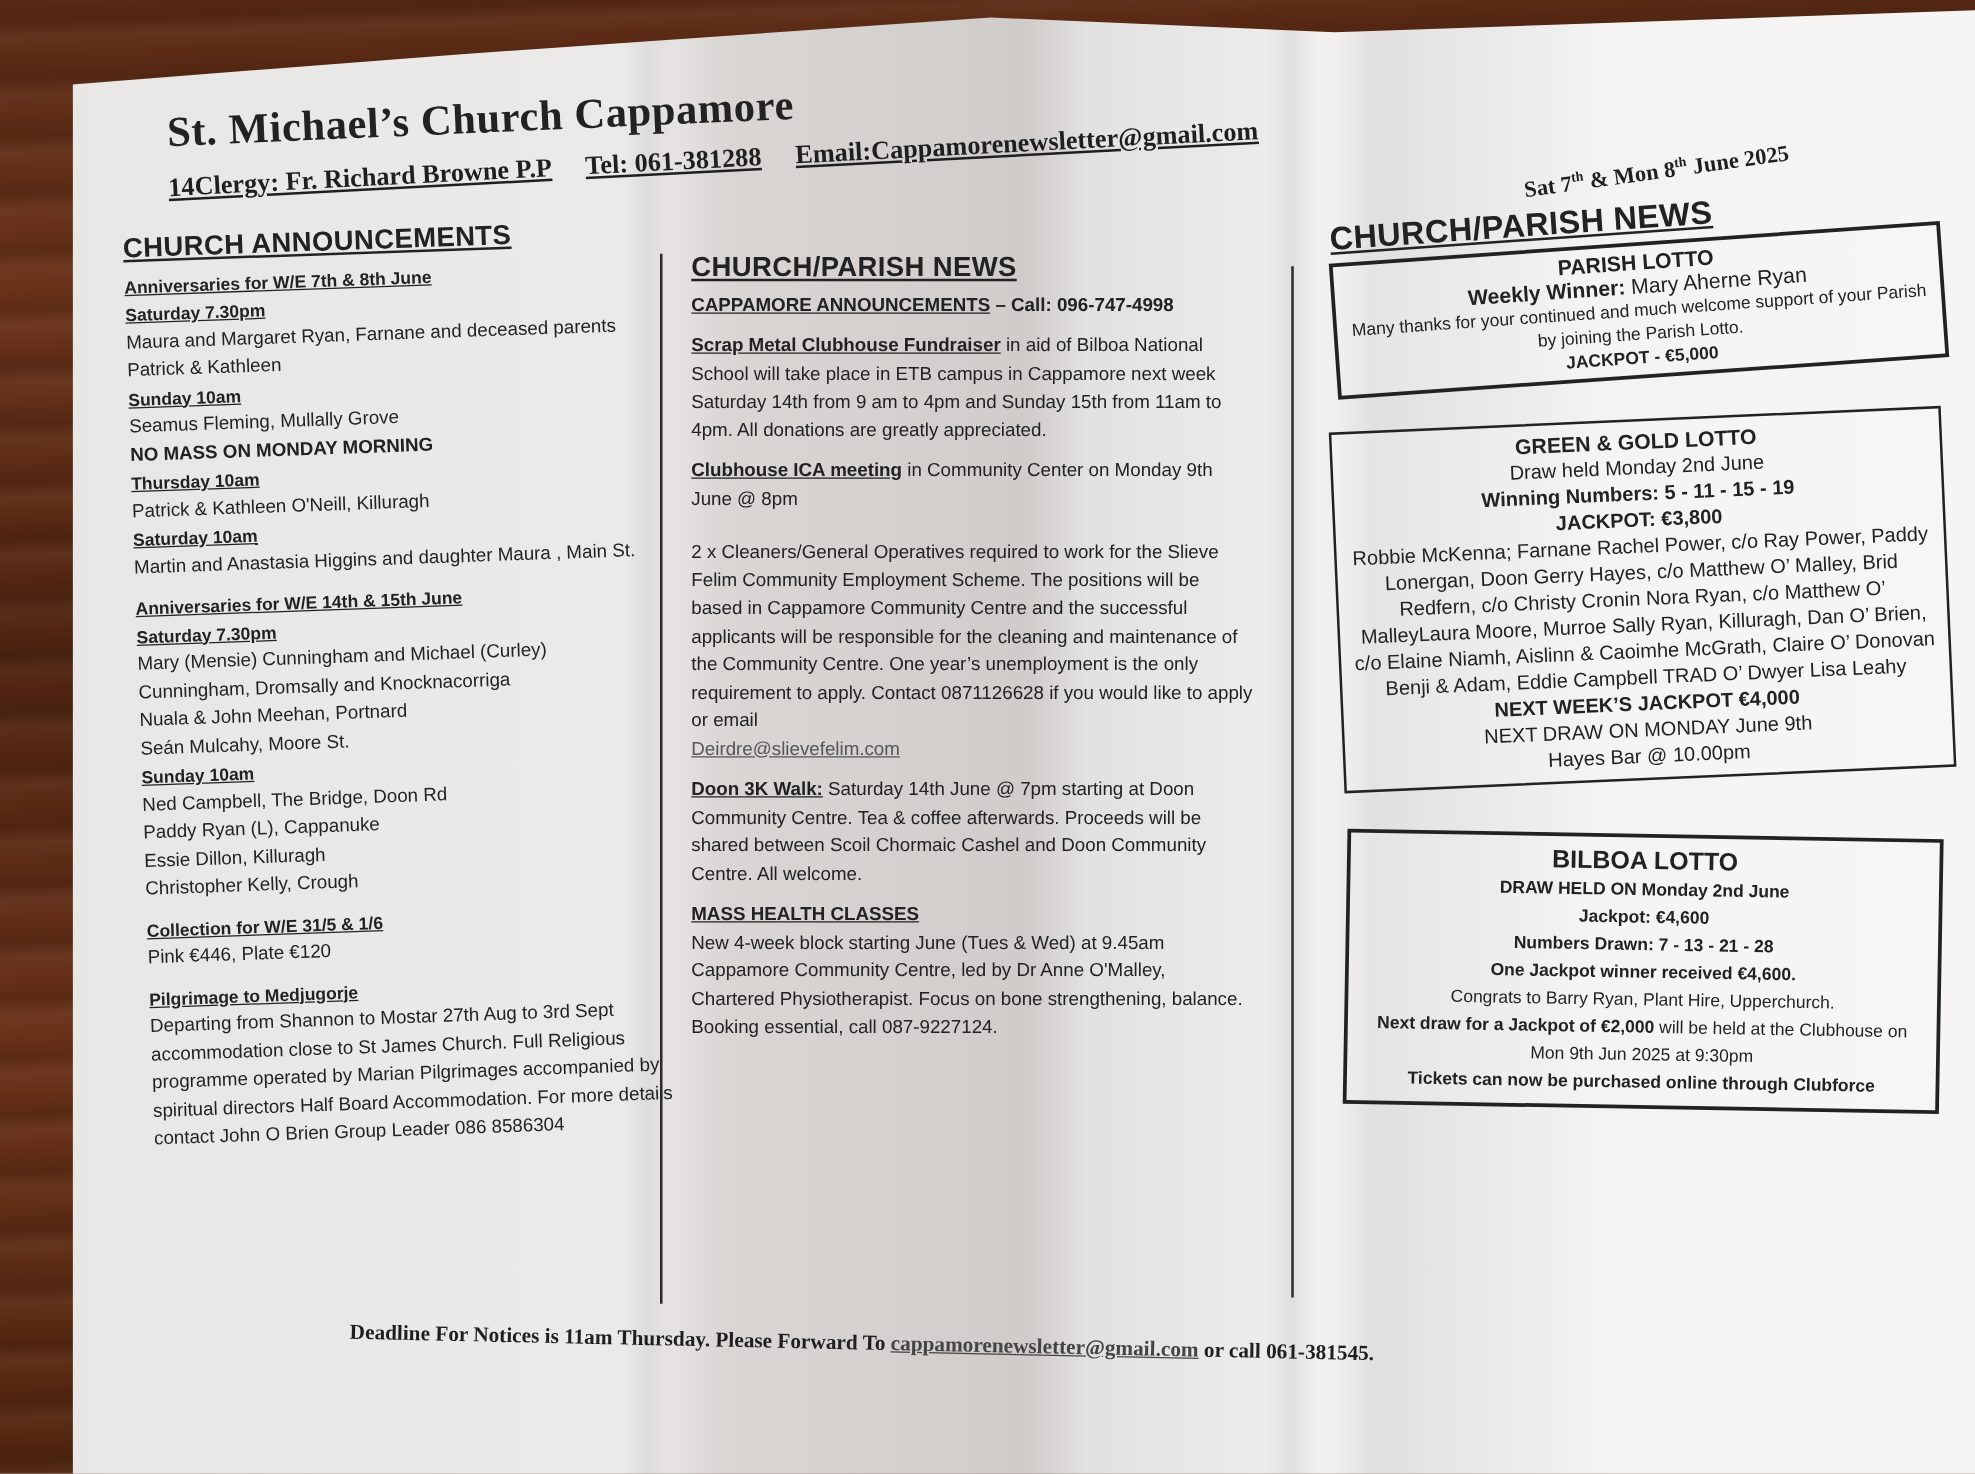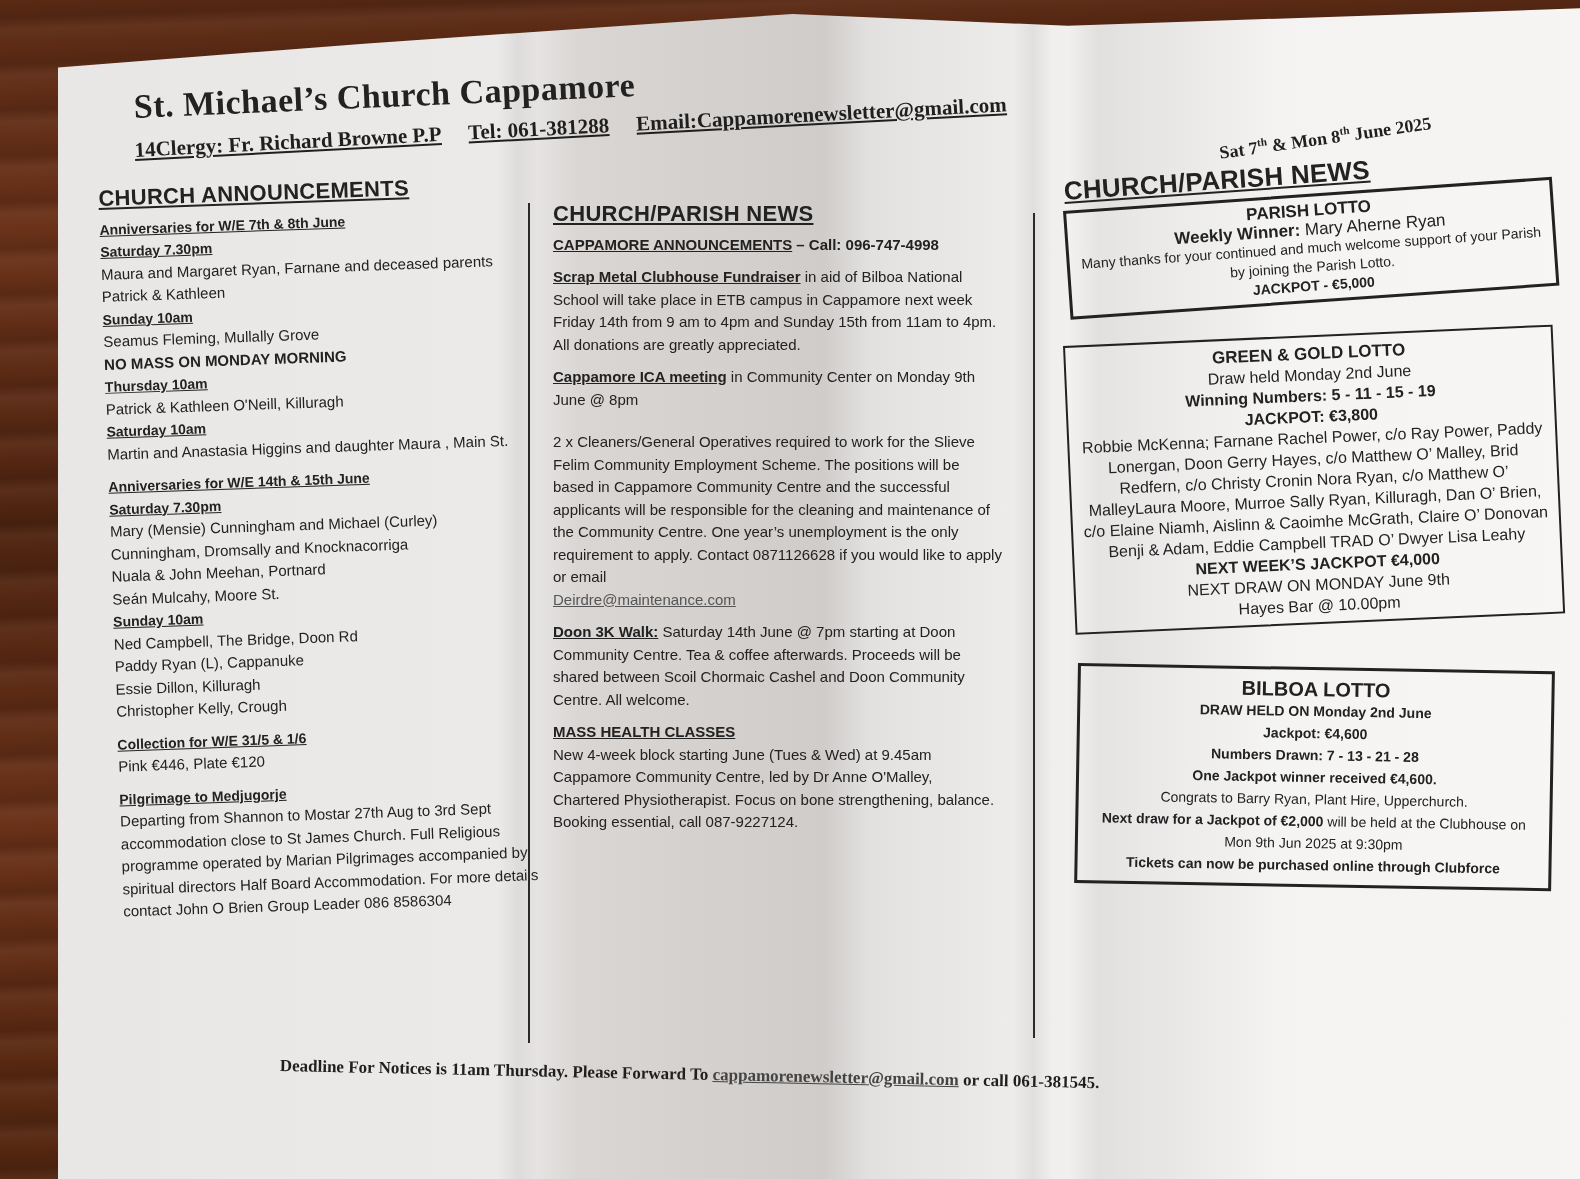--- a/index.html
+++ b/index.html
@@ -100,27 +100,27 @@
     <div class="sub-h">Pilgrimage to Medjugorje</div>
     <div>Departing from Shannon to Mostar 27th Aug to 3rd Sept accommodation close to St James Church. Full Religious programme operated by Marian Pilgrimages accompanied by spiritual directors Half Board Accommodation.  For more details contact John O Brien Group Leader 086 8586304</div>
   </div>
 
   <div class="divider d1"></div>
 
   <div class="col col-mid">
     <div class="col-h">CHURCH/PARISH NEWS</div>
     <div><span class="b u">CAPPAMORE ANNOUNCEMENTS</span><span class="b"> – Call: 096-747-4998</span></div>
     <div class="gap"></div>
-    <div><span class="b u">Scrap Metal Clubhouse Fundraiser</span><span> in aid of Bilboa National School will take place in ETB campus in Cappamore next week Friday 14th from 9 am to 4pm and Sunday 15th from 11am to 4pm. All donations are greatly appreciated.</span></div>
+    <div><span class="b u">Scrap Metal Clubhouse Fundraiser</span><span> in aid of Bilboa National School will take place in ETB campus in Cappamore next week Saturday 14th from 9 am to 4pm and Sunday 15th from 11am to 4pm. All donations are greatly appreciated.</span></div>
     <div class="gap"></div>
-    <div><span class="b u">Cappamore ICA meeting</span><span> in Community Center on Monday 9th June @ 8pm</span></div>
+    <div><span class="b u">Clubhouse ICA meeting</span><span> in Community Center on Monday 9th June @ 8pm</span></div>
     <div class="gap"></div>
     <div class="gap"></div>
     <div>2 x Cleaners/General Operatives required to work for the Slieve Felim Community Employment Scheme.  The positions will be based in Cappamore Community Centre and the successful applicants will be responsible for the cleaning and maintenance of the Community Centre.  One year’s unemployment is the only requirement to apply. Contact 0871126628 if you would like to apply or email</div>
-    <div class="link">Deirdre@maintenance.com</div>
+    <div class="link">Deirdre@slievefelim.com</div>
     <div class="gap"></div>
     <div><span class="b u">Doon 3K Walk:</span><span> Saturday 14th June @ 7pm starting at Doon Community Centre. Tea &amp; coffee afterwards. Proceeds will be shared between Scoil Chormaic Cashel and Doon Community Centre. All welcome.</span></div>
     <div class="gap"></div>
     <div class="b u">MASS HEALTH CLASSES</div>
     <div>New 4-week block starting June (Tues &amp; Wed) at 9.45am Cappamore Community Centre, led by Dr Anne O'Malley, Chartered Physiotherapist. Focus on bone strengthening, balance. Booking essential, call 087-9227124.</div>
   </div>
 
   <div class="divider d2"></div>
 
   <div class="col col-right">

